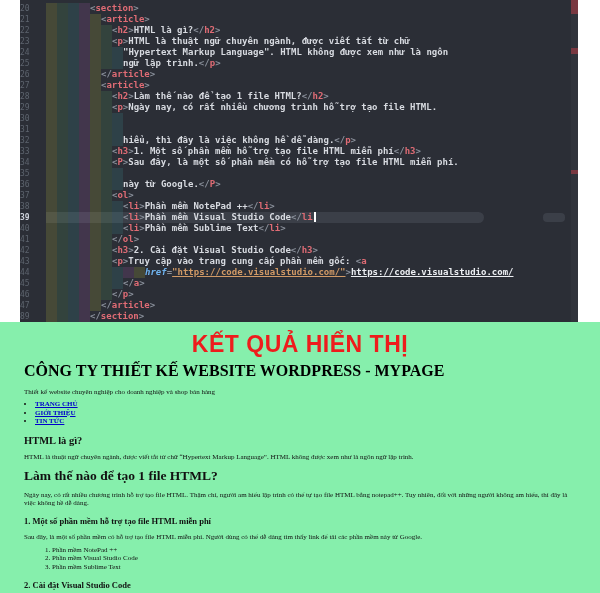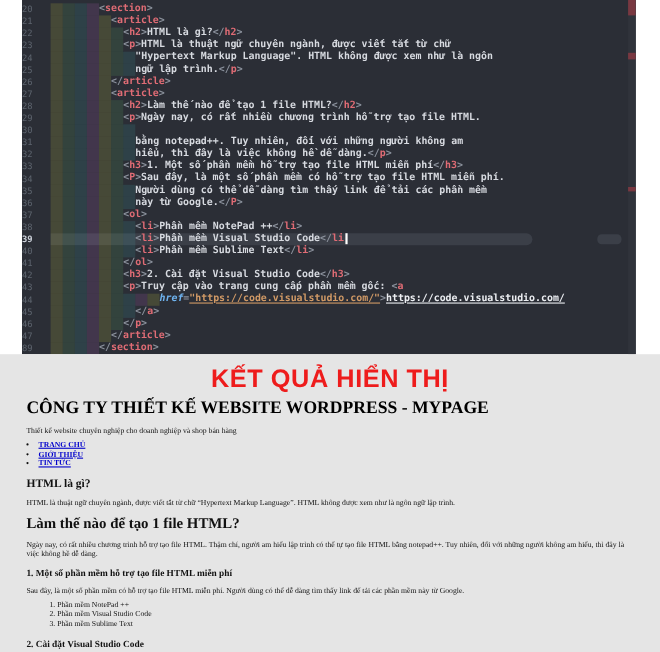--- a/index.html
+++ b/index.html
@@ -40,21 +40,21 @@
     bottom:1px;background:var(--line_highlight);border-radius:4px}
   .cursor{display:inline-block;width:2px;height:10px;background:#ffffff;margin-left:1px;
     vertical-align:-1px}
   .minimap{position:absolute;right:0;top:0;width:7px;height:100%;background:#30333b;z-index:3}
   .minimap .mk{position:absolute;right:0;width:7px;background:#8c3a44;opacity:.8}
   .mk1{top:0;height:14px}
   .mk2{top:48px;height:6px;opacity:.5}
   .mk3{top:170px;height:4px;opacity:.35}
 
   
-  .result{position:absolute;top:322px;left:0;width:600px;height:271px;background:#e5e5e5;
+  .result{position:absolute;top:322px;left:0;width:600px;height:271px;background:#86efac;
     overflow:hidden;color:#111}
   .banner{margin-top:9px;text-align:center;font-family:"Liberation Sans",sans-serif;
     font-weight:bold;font-size:23px;letter-spacing:.5px;color:var(--banner_red)}
   .site-title{margin:4px 24px 0;font-size:16px;font-weight:bold;color:#000}
   .tagline{margin:8px 24px 0;font-size:7px}
   .nav{margin:5px 0 0 35px;font-size:7px;line-height:7.5px}
   .nav li{margin-bottom:1px}
   .nav a{color:var(--link_blue);font-weight:bold;text-decoration:underline;cursor:pointer}
   .h-small{margin:9px 24px 0;font-size:10.5px;font-weight:bold}
   .h-big{margin:7px 24px 0;font-size:13.5px;font-weight:bold}
@@ -72,25 +72,25 @@
       <div class="cl"><span class="num">21</span><span class="code"><span class="ind c0"></span><span class="ind c1"></span><span class="ind c2"></span><span class="ind c3"></span><span class="ind c0"></span><span class="tk tk-p">&lt;</span><span class="tk tk-t">article</span><span class="tk tk-p">&gt;</span></span></div>
       <div class="cl"><span class="num">22</span><span class="code"><span class="ind c0"></span><span class="ind c1"></span><span class="ind c2"></span><span class="ind c3"></span><span class="ind c0"></span><span class="ind c1"></span><span class="tk tk-p">&lt;</span><span class="tk tk-t">h2</span><span class="tk tk-p">&gt;</span><span class="tk tk-x">HTML là gì?</span><span class="tk tk-p">&lt;/</span><span class="tk tk-t">h2</span><span class="tk tk-p">&gt;</span></span></div>
       <div class="cl"><span class="num">23</span><span class="code"><span class="ind c0"></span><span class="ind c1"></span><span class="ind c2"></span><span class="ind c3"></span><span class="ind c0"></span><span class="ind c1"></span><span class="tk tk-p">&lt;</span><span class="tk tk-t">p</span><span class="tk tk-p">&gt;</span><span class="tk tk-x">HTML là thuật ngữ chuyên ngành, được viết tắt từ chữ</span></span></div>
       <div class="cl"><span class="num">24</span><span class="code"><span class="ind c0"></span><span class="ind c1"></span><span class="ind c2"></span><span class="ind c3"></span><span class="ind c0"></span><span class="ind c1"></span><span class="ind c2"></span><span class="tk tk-x">"Hypertext Markup Language". HTML không được xem như là ngôn</span></span></div>
       <div class="cl"><span class="num">25</span><span class="code"><span class="ind c0"></span><span class="ind c1"></span><span class="ind c2"></span><span class="ind c3"></span><span class="ind c0"></span><span class="ind c1"></span><span class="ind c2"></span><span class="tk tk-x">ngữ lập trình.</span><span class="tk tk-p">&lt;/</span><span class="tk tk-t">p</span><span class="tk tk-p">&gt;</span></span></div>
       <div class="cl"><span class="num">26</span><span class="code"><span class="ind c0"></span><span class="ind c1"></span><span class="ind c2"></span><span class="ind c3"></span><span class="ind c0"></span><span class="tk tk-p">&lt;/</span><span class="tk tk-t">article</span><span class="tk tk-p">&gt;</span></span></div>
       <div class="cl"><span class="num">27</span><span class="code"><span class="ind c0"></span><span class="ind c1"></span><span class="ind c2"></span><span class="ind c3"></span><span class="ind c0"></span><span class="tk tk-p">&lt;</span><span class="tk tk-t">article</span><span class="tk tk-p">&gt;</span></span></div>
       <div class="cl"><span class="num">28</span><span class="code"><span class="ind c0"></span><span class="ind c1"></span><span class="ind c2"></span><span class="ind c3"></span><span class="ind c0"></span><span class="ind c1"></span><span class="tk tk-p">&lt;</span><span class="tk tk-t">h2</span><span class="tk tk-p">&gt;</span><span class="tk tk-x">Làm thế nào để tạo 1 file HTML?</span><span class="tk tk-p">&lt;/</span><span class="tk tk-t">h2</span><span class="tk tk-p">&gt;</span></span></div>
       <div class="cl"><span class="num">29</span><span class="code"><span class="ind c0"></span><span class="ind c1"></span><span class="ind c2"></span><span class="ind c3"></span><span class="ind c0"></span><span class="ind c1"></span><span class="tk tk-p">&lt;</span><span class="tk tk-t">p</span><span class="tk tk-p">&gt;</span><span class="tk tk-x">Ngày nay, có rất nhiều chương trình hỗ trợ tạo file HTML.</span></span></div>
       <div class="cl"><span class="num">30</span><span class="code"><span class="ind c0"></span><span class="ind c1"></span><span class="ind c2"></span><span class="ind c3"></span><span class="ind c0"></span><span class="ind c1"></span><span class="ind c2"></span></span></div>
-      <div class="cl"><span class="num">31</span><span class="code"><span class="ind c0"></span><span class="ind c1"></span><span class="ind c2"></span><span class="ind c3"></span><span class="ind c0"></span><span class="ind c1"></span><span class="ind c2"></span><span class="tk tk-x">bằng notepad++. Tuy nhiên, đối với những người không am</span></span></div>
+      <div class="cl"><span class="num">31</span><span class="code"><span class="ind c0"></span><span class="ind c1"></span><span class="ind c2"></span><span class="ind c3"></span><span class="ind c0"></span><span class="ind c1"></span><span class="ind c2"></span></span></div>
       <div class="cl"><span class="num">32</span><span class="code"><span class="ind c0"></span><span class="ind c1"></span><span class="ind c2"></span><span class="ind c3"></span><span class="ind c0"></span><span class="ind c1"></span><span class="ind c2"></span><span class="tk tk-x">hiểu, thì đây là việc không hề dễ dàng.</span><span class="tk tk-p">&lt;/</span><span class="tk tk-t">p</span><span class="tk tk-p">&gt;</span></span></div>
       <div class="cl"><span class="num">33</span><span class="code"><span class="ind c0"></span><span class="ind c1"></span><span class="ind c2"></span><span class="ind c3"></span><span class="ind c0"></span><span class="ind c1"></span><span class="tk tk-p">&lt;</span><span class="tk tk-t">h3</span><span class="tk tk-p">&gt;</span><span class="tk tk-x">1. Một số phần mềm hỗ trợ tạo file HTML miễn phí</span><span class="tk tk-p">&lt;/</span><span class="tk tk-t">h3</span><span class="tk tk-p">&gt;</span></span></div>
       <div class="cl"><span class="num">34</span><span class="code"><span class="ind c0"></span><span class="ind c1"></span><span class="ind c2"></span><span class="ind c3"></span><span class="ind c0"></span><span class="ind c1"></span><span class="tk tk-p">&lt;</span><span class="tk tk-t">P</span><span class="tk tk-p">&gt;</span><span class="tk tk-x">Sau đây, là một số phần mềm có hỗ trợ tạo file HTML miễn phí.</span></span></div>
-      <div class="cl"><span class="num">35</span><span class="code"><span class="ind c0"></span><span class="ind c1"></span><span class="ind c2"></span><span class="ind c3"></span><span class="ind c0"></span><span class="ind c1"></span><span class="ind c2"></span><span class="tk tk-x">Người dùng có thể dễ dàng tìm thấy link để tải các phần mềm</span></span></div>
+      <div class="cl"><span class="num">35</span><span class="code"><span class="ind c0"></span><span class="ind c1"></span><span class="ind c2"></span><span class="ind c3"></span><span class="ind c0"></span><span class="ind c1"></span><span class="ind c2"></span></span></div>
       <div class="cl"><span class="num">36</span><span class="code"><span class="ind c0"></span><span class="ind c1"></span><span class="ind c2"></span><span class="ind c3"></span><span class="ind c0"></span><span class="ind c1"></span><span class="ind c2"></span><span class="tk tk-x">này từ Google.</span><span class="tk tk-p">&lt;/</span><span class="tk tk-t">P</span><span class="tk tk-p">&gt;</span></span></div>
       <div class="cl"><span class="num">37</span><span class="code"><span class="ind c0"></span><span class="ind c1"></span><span class="ind c2"></span><span class="ind c3"></span><span class="ind c0"></span><span class="ind c1"></span><span class="tk tk-p">&lt;</span><span class="tk tk-t">ol</span><span class="tk tk-p">&gt;</span></span></div>
       <div class="cl"><span class="num">38</span><span class="code"><span class="ind c0"></span><span class="ind c1"></span><span class="ind c2"></span><span class="ind c3"></span><span class="ind c0"></span><span class="ind c1"></span><span class="ind c2"></span><span class="tk tk-p">&lt;</span><span class="tk tk-t">li</span><span class="tk tk-p">&gt;</span><span class="tk tk-x">Phần mềm NotePad ++</span><span class="tk tk-p">&lt;/</span><span class="tk tk-t">li</span><span class="tk tk-p">&gt;</span></span></div>
       <div class="cl active"><span class="num">39</span><span class="code"><span class="ind c0"></span><span class="ind c1"></span><span class="ind c2"></span><span class="ind c3"></span><span class="ind c0"></span><span class="ind c1"></span><span class="ind c2"></span><span class="tk tk-p">&lt;</span><span class="tk tk-t">li</span><span class="tk tk-p">&gt;</span><span class="tk tk-x">Phần mềm Visual Studio Code</span><span class="tk tk-p">&lt;/</span><span class="tk tk-t">li</span><span class="cursor"></span></span></div>
       <div class="cl"><span class="num">40</span><span class="code"><span class="ind c0"></span><span class="ind c1"></span><span class="ind c2"></span><span class="ind c3"></span><span class="ind c0"></span><span class="ind c1"></span><span class="ind c2"></span><span class="tk tk-p">&lt;</span><span class="tk tk-t">li</span><span class="tk tk-p">&gt;</span><span class="tk tk-x">Phần mềm Sublime Text</span><span class="tk tk-p">&lt;/</span><span class="tk tk-t">li</span><span class="tk tk-p">&gt;</span></span></div>
       <div class="cl"><span class="num">41</span><span class="code"><span class="ind c0"></span><span class="ind c1"></span><span class="ind c2"></span><span class="ind c3"></span><span class="ind c0"></span><span class="ind c1"></span><span class="tk tk-p">&lt;/</span><span class="tk tk-t">ol</span><span class="tk tk-p">&gt;</span></span></div>
       <div class="cl"><span class="num">42</span><span class="code"><span class="ind c0"></span><span class="ind c1"></span><span class="ind c2"></span><span class="ind c3"></span><span class="ind c0"></span><span class="ind c1"></span><span class="tk tk-p">&lt;</span><span class="tk tk-t">h3</span><span class="tk tk-p">&gt;</span><span class="tk tk-x">2. Cài đặt Visual Studio Code</span><span class="tk tk-p">&lt;/</span><span class="tk tk-t">h3</span><span class="tk tk-p">&gt;</span></span></div>
       <div class="cl"><span class="num">43</span><span class="code"><span class="ind c0"></span><span class="ind c1"></span><span class="ind c2"></span><span class="ind c3"></span><span class="ind c0"></span><span class="ind c1"></span><span class="tk tk-p">&lt;</span><span class="tk tk-t">p</span><span class="tk tk-p">&gt;</span><span class="tk tk-x">Truy cập vào trang cung cấp phần mềm gốc: </span><span class="tk tk-p">&lt;</span><span class="tk tk-t">a</span></span></div>
       <div class="cl"><span class="num">44</span><span class="code"><span class="ind c0"></span><span class="ind c1"></span><span class="ind c2"></span><span class="ind c3"></span><span class="ind c0"></span><span class="ind c1"></span><span class="ind c2"></span><span class="ind c3"></span><span class="ind c0"></span><span class="tk tk-a">href</span><span class="tk tk-p">=</span><span class="tk tk-s">"https://code.visualstudio.com/"</span><span class="tk tk-p">&gt;</span><span class="tk tk-l">https://code.visualstudio.com/</span></span></div>
       <div class="cl"><span class="num">45</span><span class="code"><span class="ind c0"></span><span class="ind c1"></span><span class="ind c2"></span><span class="ind c3"></span><span class="ind c0"></span><span class="ind c1"></span><span class="ind c2"></span><span class="tk tk-p">&lt;/</span><span class="tk tk-t">a</span><span class="tk tk-p">&gt;</span></span></div>

